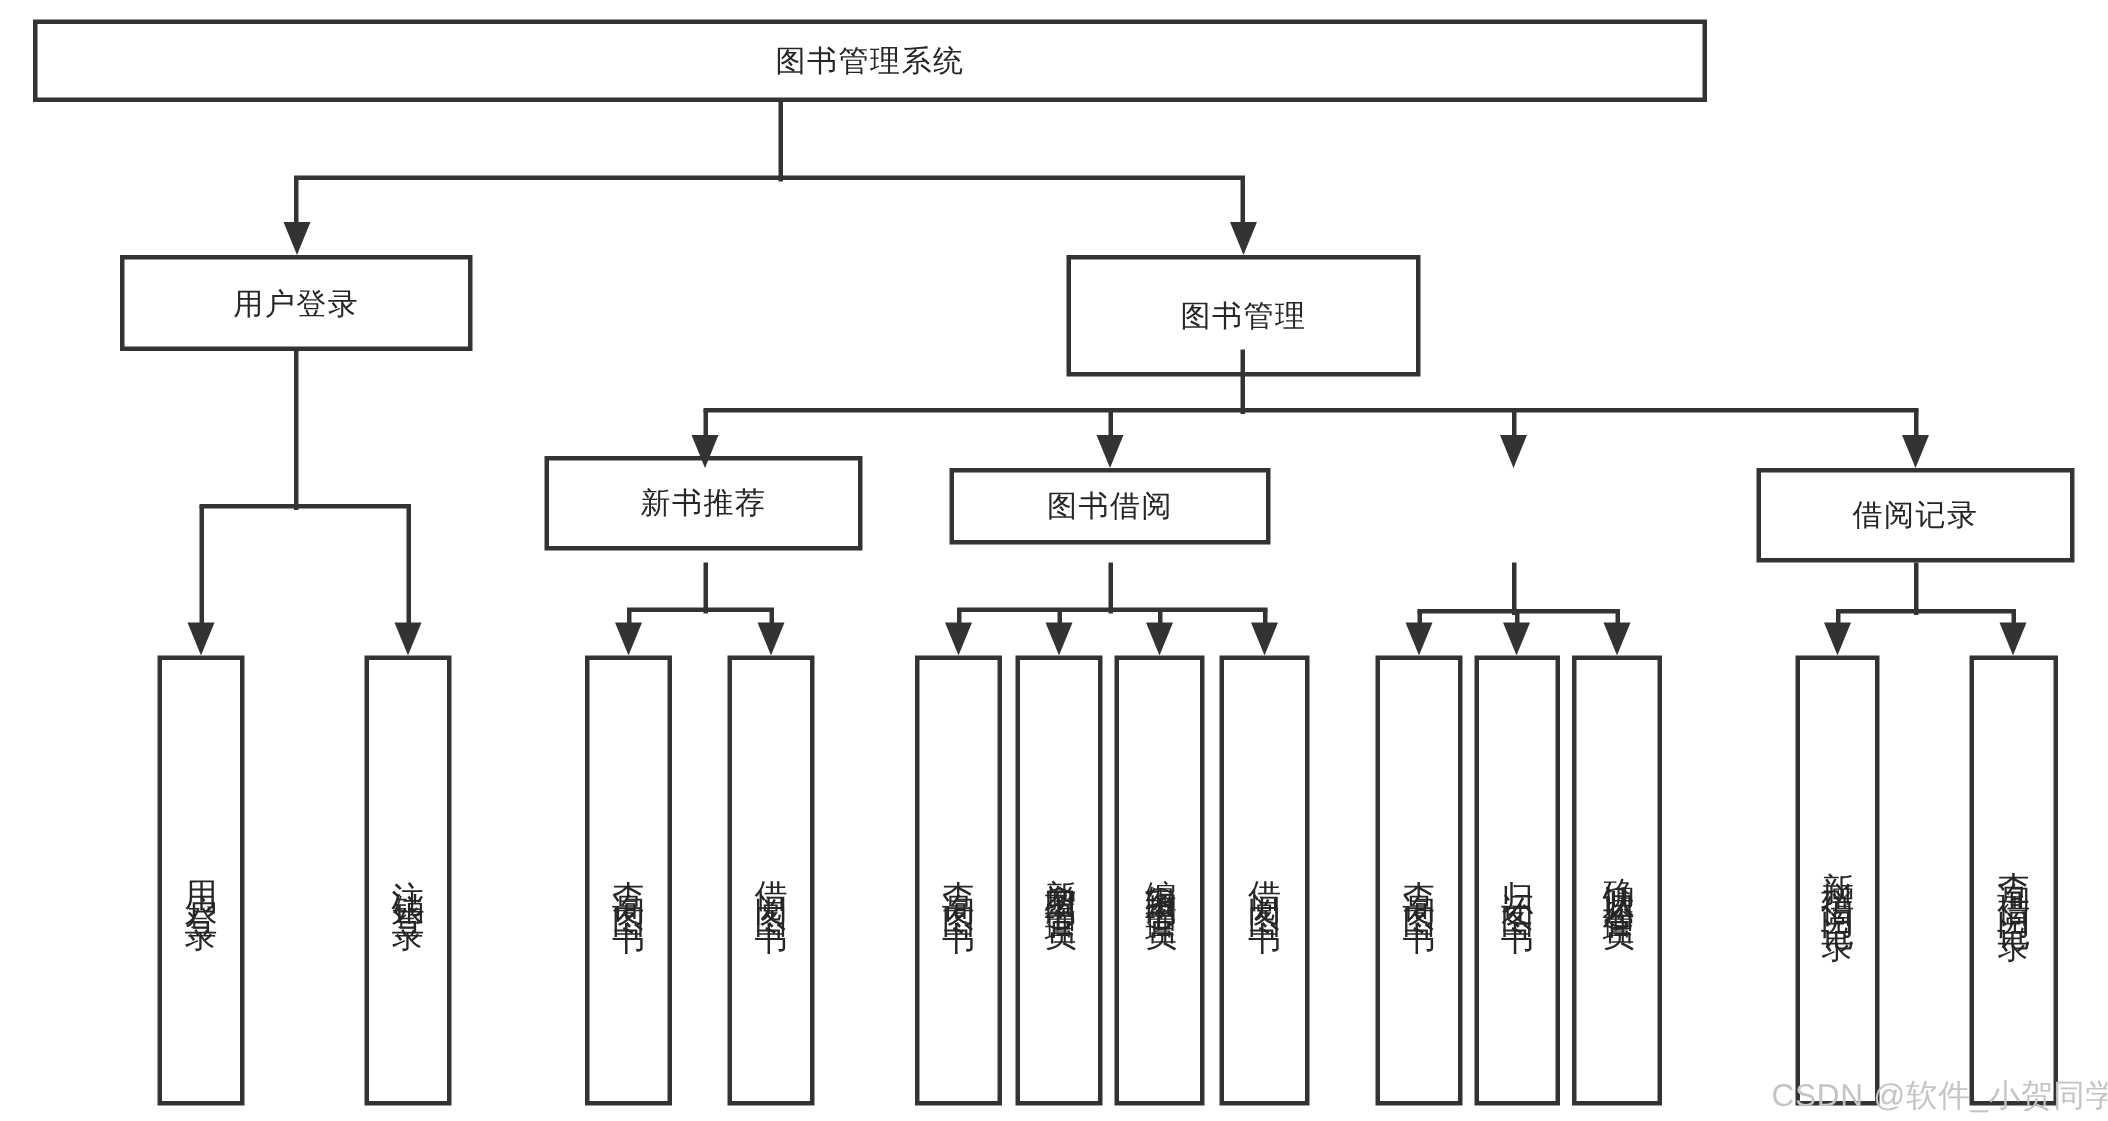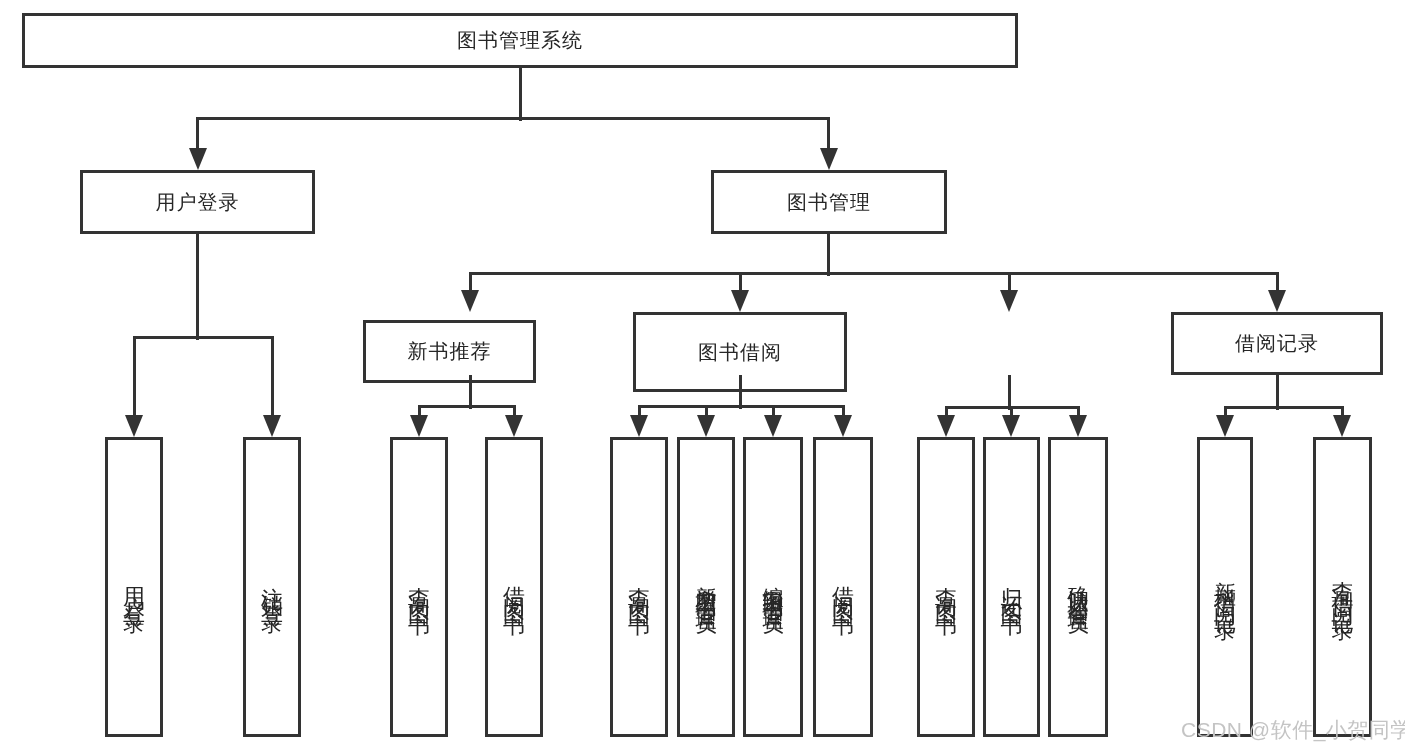--- a/index.html
+++ b/index.html
@@ -63,35 +63,35 @@
     white-space:nowrap;
     color:var(--wm);
     z-index:5;
   }
 </style>
 </head>
 <body>
 
 <div class="canvas" id="canvas">
 
-  <div class="box h" style="left:22px;top:13px;width:996px;height:55px">
+  <div class="box h" style="left:22px;top:13px;width:1116px;height:55px">
     <span>图书管理系统</span>
   </div>
 
   <div class="box h" style="left:80px;top:170px;width:235px;height:64px">
     <span>用户登录</span>
   </div>
-  <div class="box h" style="left:711px;top:170px;width:236px;height:64px">
+  <div class="box h" style="left:711px;top:170px;width:236px;height:81px">
     <span>图书管理</span>
   </div>
 
-  <div class="box h" style="left:363px;top:320px;width:173px;height:63px">
+  <div class="box h" style="left:363px;top:304px;width:212px;height:63px">
     <span>新书推荐</span>
   </div>
-  <div class="box h" style="left:633px;top:312px;width:214px;height:80px">
+  <div class="box h" style="left:633px;top:312px;width:214px;height:51px">
     <span>图书借阅</span>
   </div>
   <div class="box h" style="left:1171px;top:312px;width:212px;height:63px">
     <span>借阅记录</span>
   </div>
 
   <div class="box v" style="left:105px;top:437px;width:58px;height:300px">
     <span>用户登录</span>
   </div>
   <div class="box v" style="left:243px;top:437px;width:58px;height:300px">

